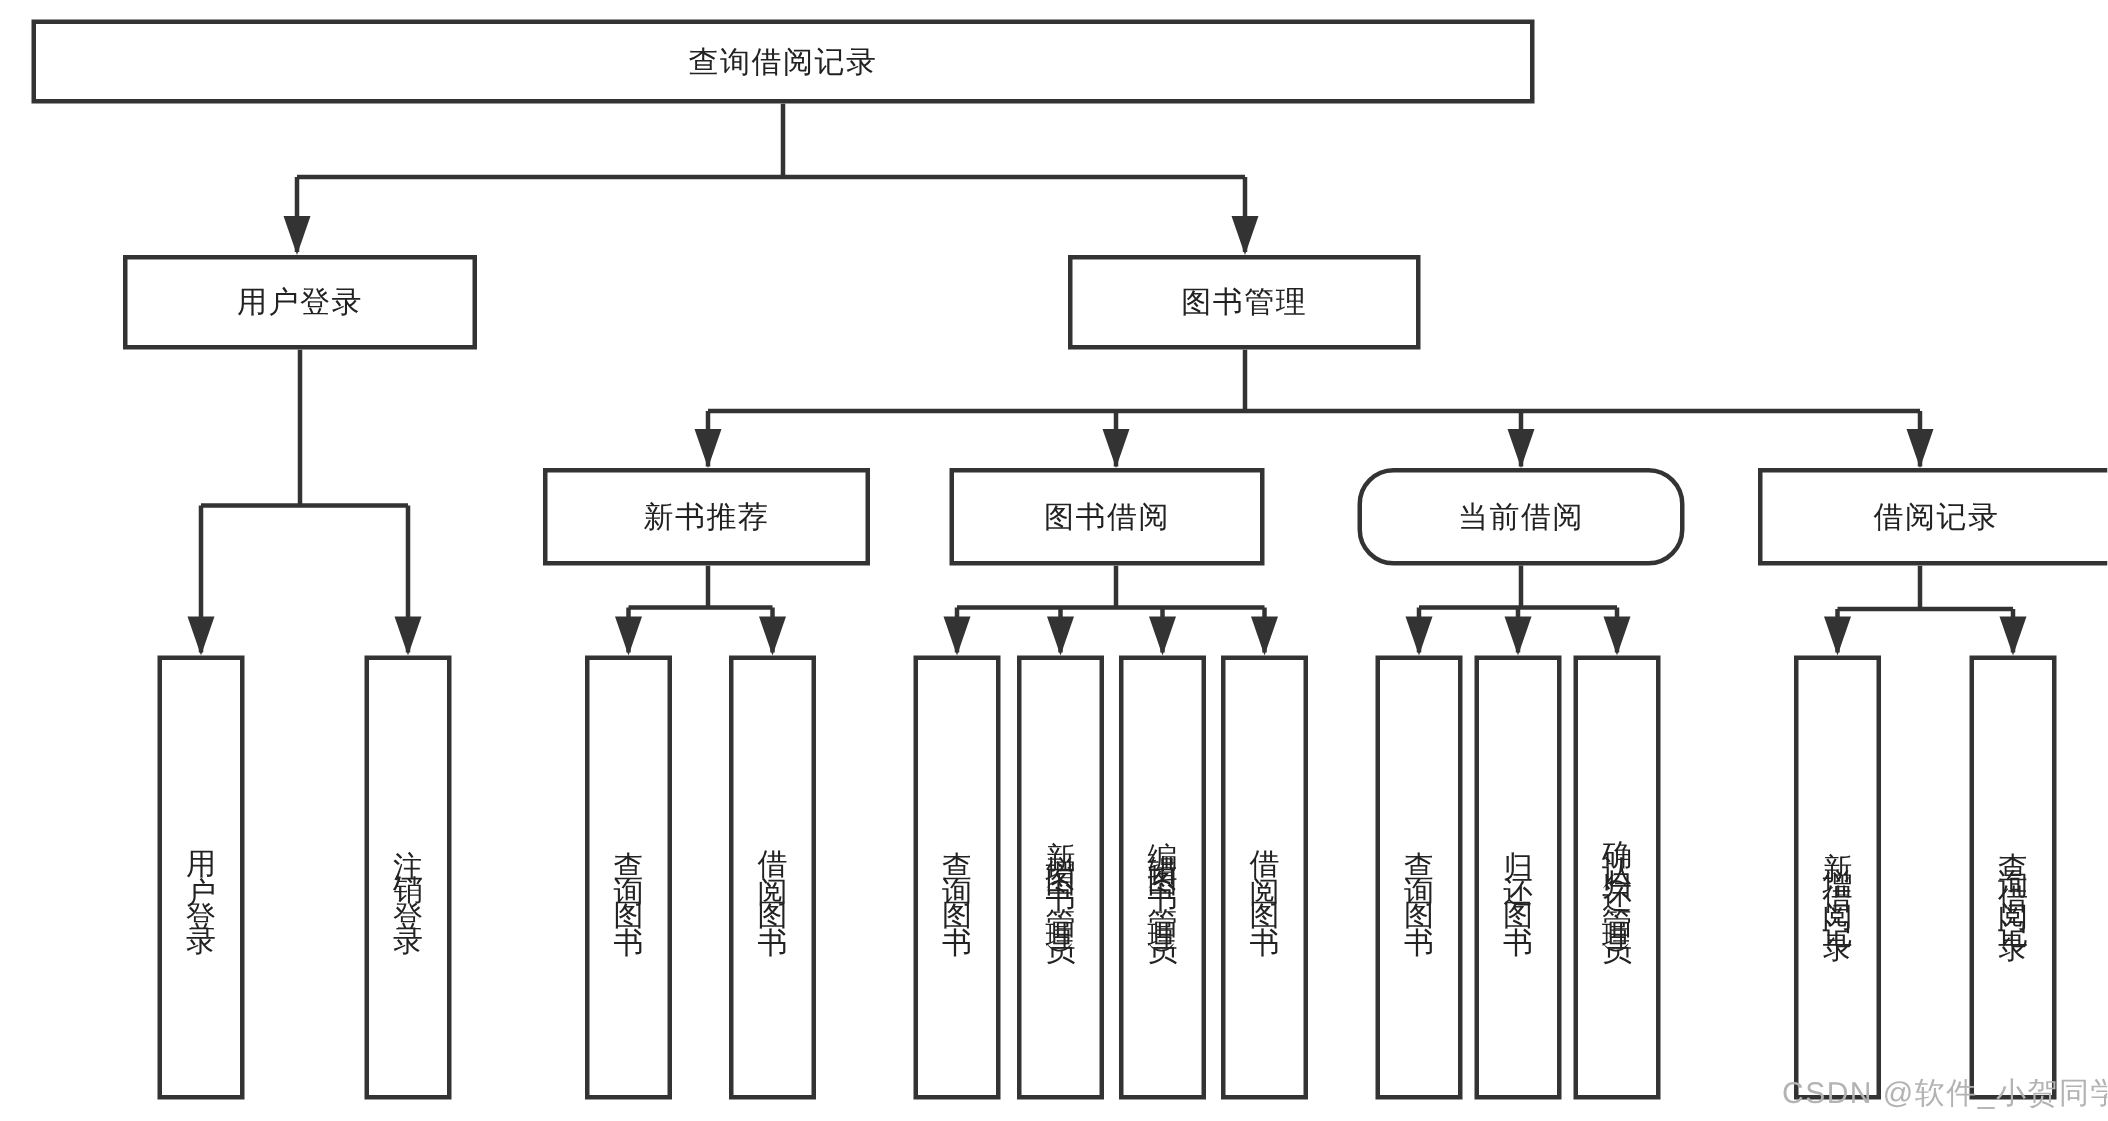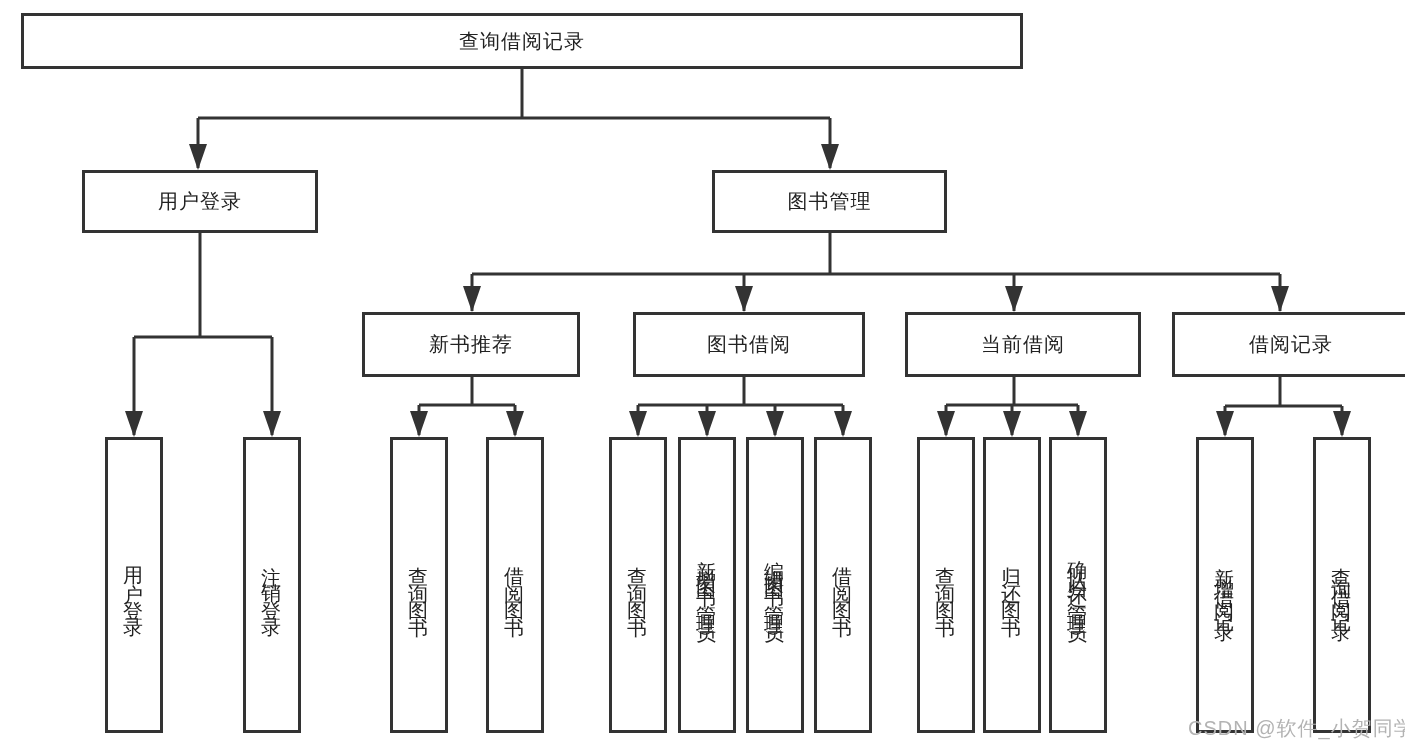--- a/index.html
+++ b/index.html
@@ -120,22 +120,22 @@
       <polygon points="1333,411 1351,411 1342,437"></polygon>
     </g>
   </svg>
 
   <div class="node" style="left:21px;top:13px;width:1002px;height:56px;">查询借阅记录</div>
 
   <div class="node" style="left:82px;top:170px;width:236px;height:63px;">用户登录</div>
   <div class="node" style="left:712px;top:170px;width:235px;height:63px;font-family:Liberation Serif, serif;">图书管理</div>
 
   <div class="node" style="left:362px;top:312px;width:218px;height:65px;text-align:right;">新书推荐</div>
-  <div class="node" style="left:633px;top:312px;width:232px;height:65px;text-align:right;">图书借阅</div>
-  <div class="node" style="left:905px;top:312px;width:236px;height:65px;">当前借阅</div>
+  <div class="node" style="left:633px;top:312px;width:210px;height:65px;text-align:right;">图书借阅</div>
+  <div class="node" style="left:905px;top:312px;width:218px;height:65px;border-radius:24px;">当前借阅</div>
   <div class="node" style="left:1172px;top:312px;width:238px;height:65px;">借阅记录</div>
 
   <div class="node v-node" style="left:105px;top:437px;width:58px;height:296px;">
     <span class="vtxt ls-4">用户登录</span>
   </div>
   <div class="node v-node" style="left:243px;top:437px;width:58px;height:296px;">
     <span class="vtxt ls-4">注销登录</span>
   </div>
 
   <div class="node v-node" style="left:390px;top:437px;width:58px;height:296px;">

